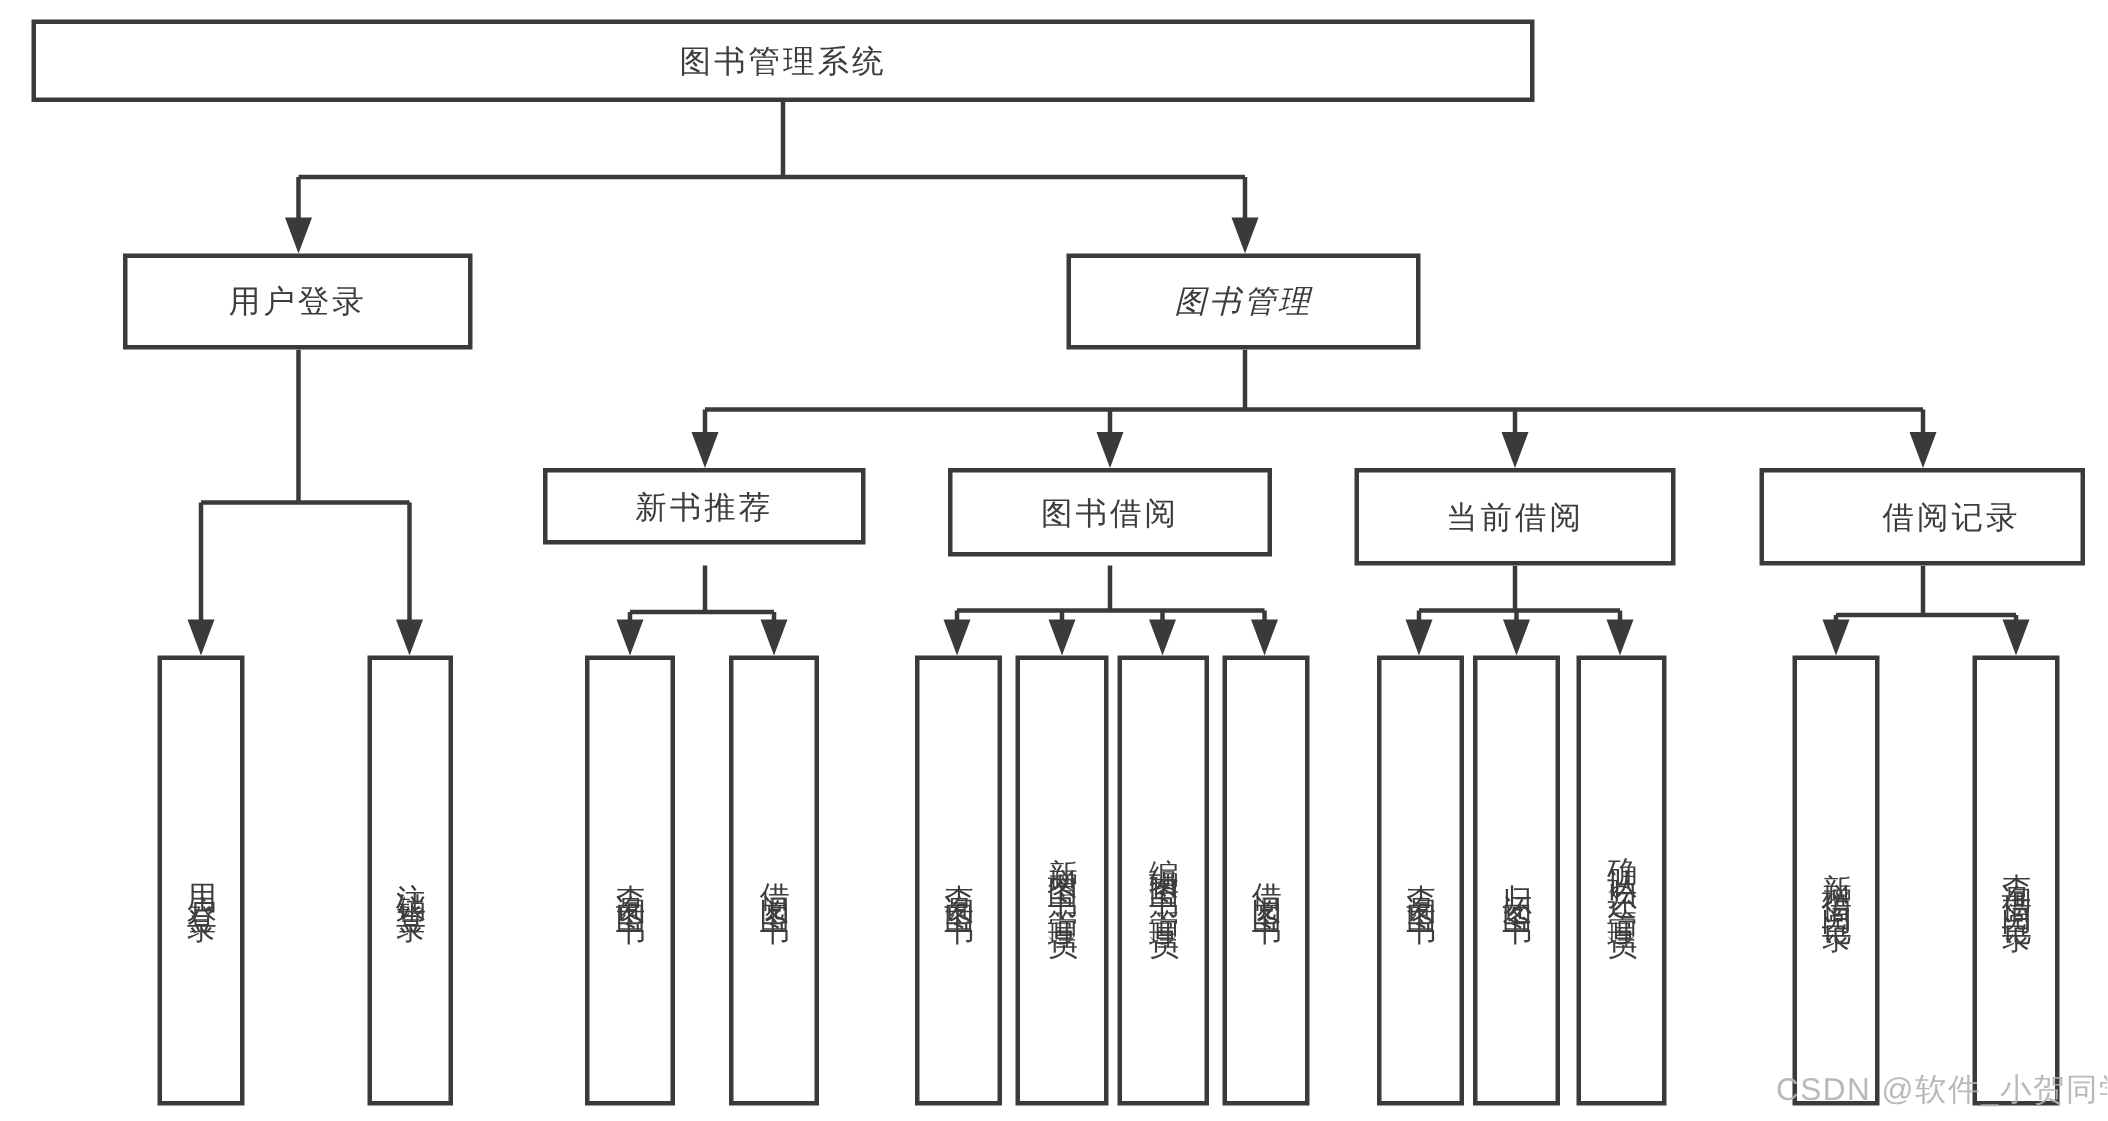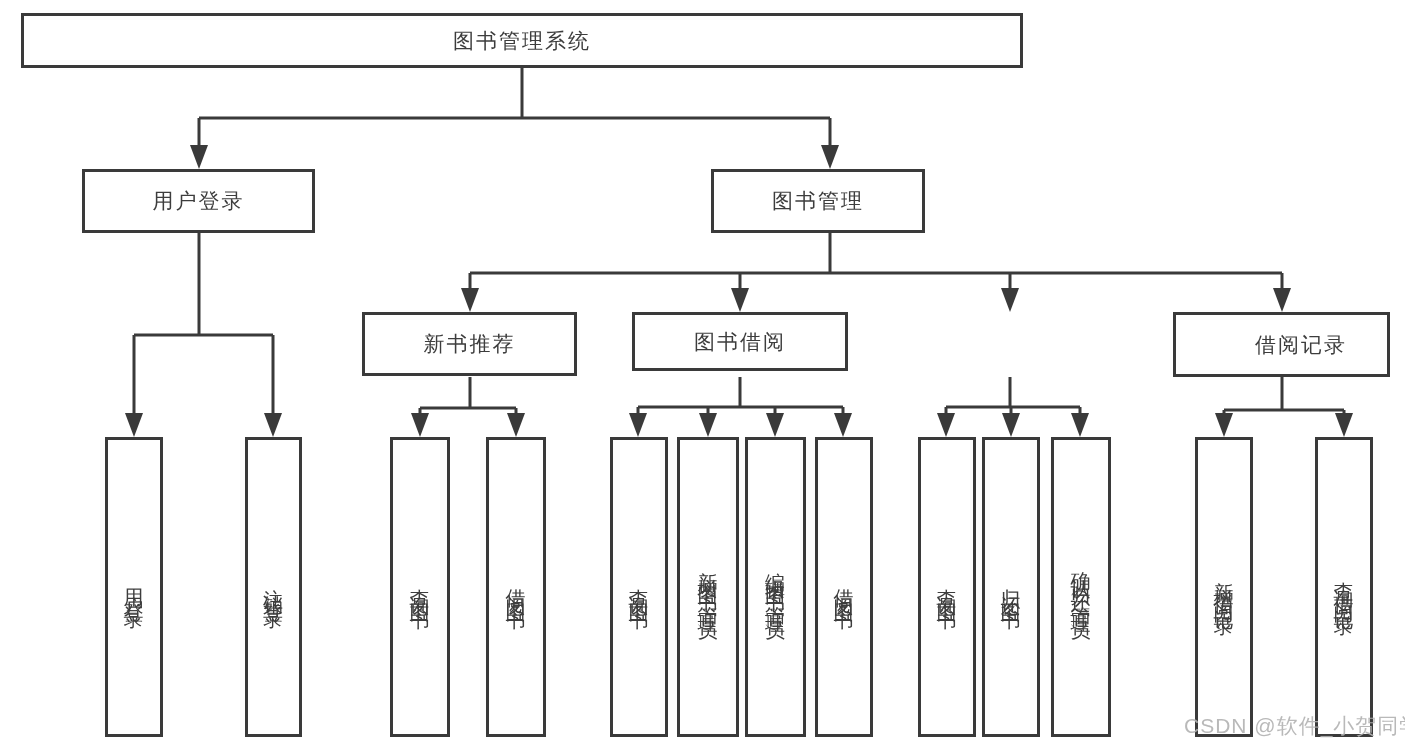--- a/index.html
+++ b/index.html
@@ -102,29 +102,32 @@
     </g>
   </svg>
 
   <div class="node h-node" style="left:21px; top:13px; width:1002px; height:55px;">
     <span>图书管理系统</span>
   </div>
 
   <div class="node h-node" style="left:82px; top:169px; width:233px; height:64px;">
     <span>用户登录</span>
   </div>
-  <div class="node h-node" style="left:711px; top:169px; width:214px; height:64px;">
+  <div class="node h-node" style="left:711px; top:169px; width:236px; height:64px;font-style:italic;">
     <span>图书管理</span>
   </div>
 
-  <div class="node h-node" style="left:362px; top:312px; width:215px; height:64px;">
+  <div class="node h-node" style="left:362px; top:312px; width:215px; height:51px;">
     <span>新书推荐</span>
   </div>
   <div class="node h-node" style="left:632px; top:312px; width:216px; height:59px;">
     <span>图书借阅</span>
+  </div>
+  <div class="node h-node" style="left:903px; top:312px; width:214px; height:65px;">
+    <span>当前借阅</span>
   </div>
   <div class="node h-node" style="left:1173px; top:312px; width:217px; height:65px;padding-left:39px;">
     <span>借阅记录</span>
   </div>
 
   <div class="node v-node" style="left:105px; top:437px; width:58px; height:300px;">
     <span>用户登录</span>
   </div>
   <div class="node v-node" style="left:245px; top:437px; width:57px; height:300px;">
     <span>注销登录</span>

